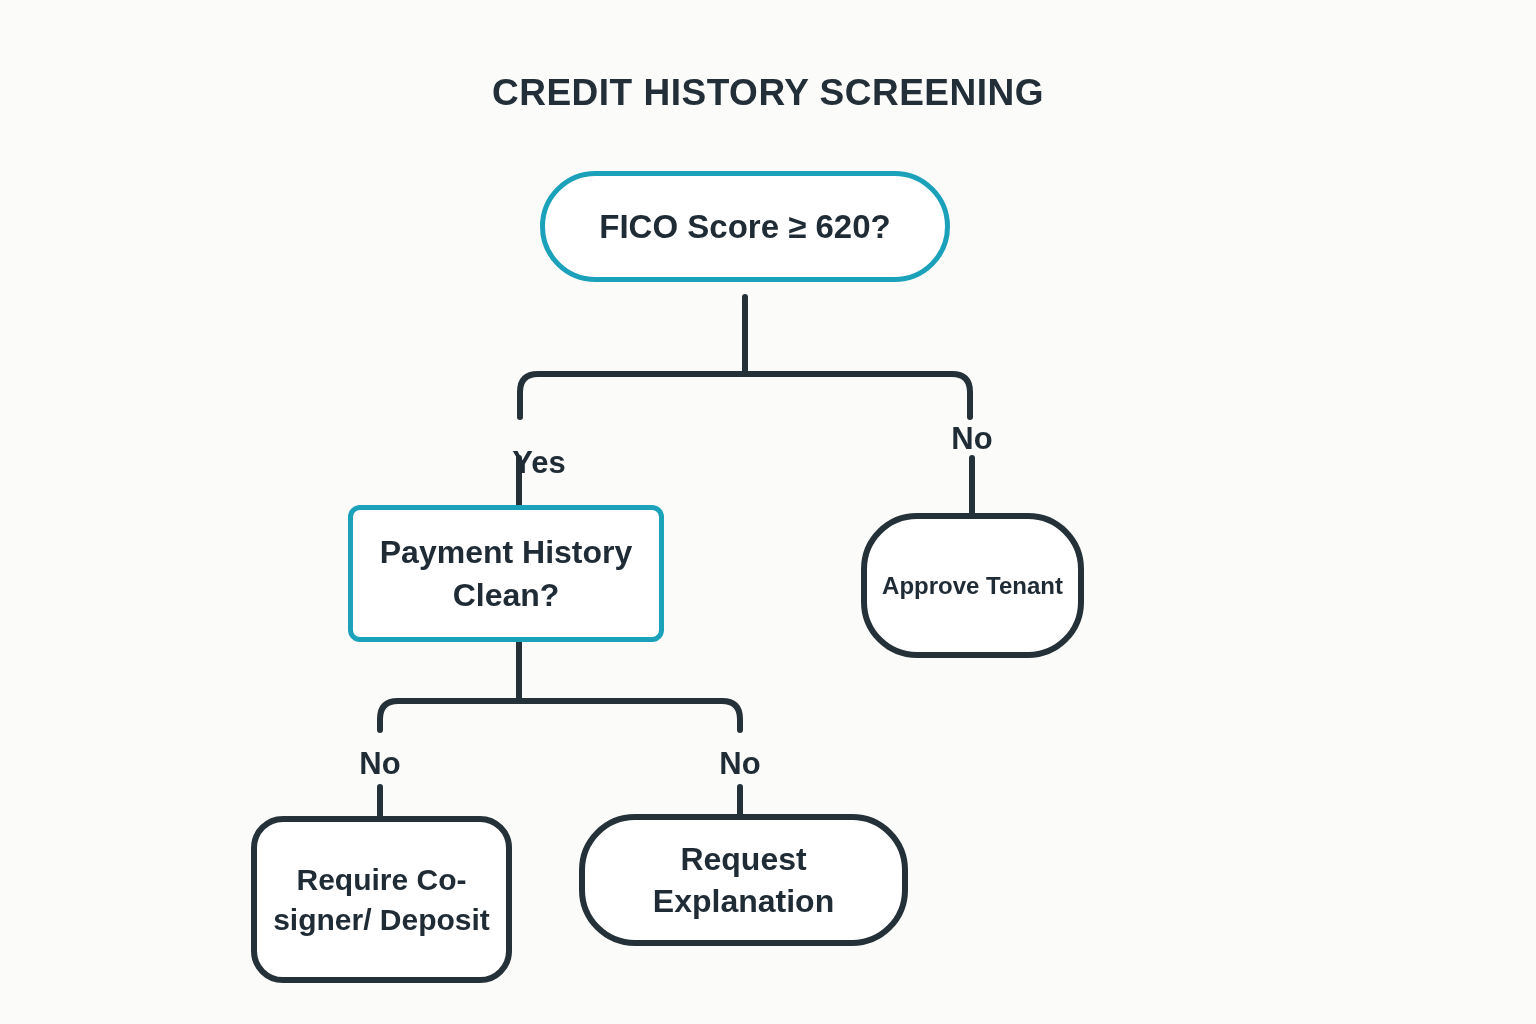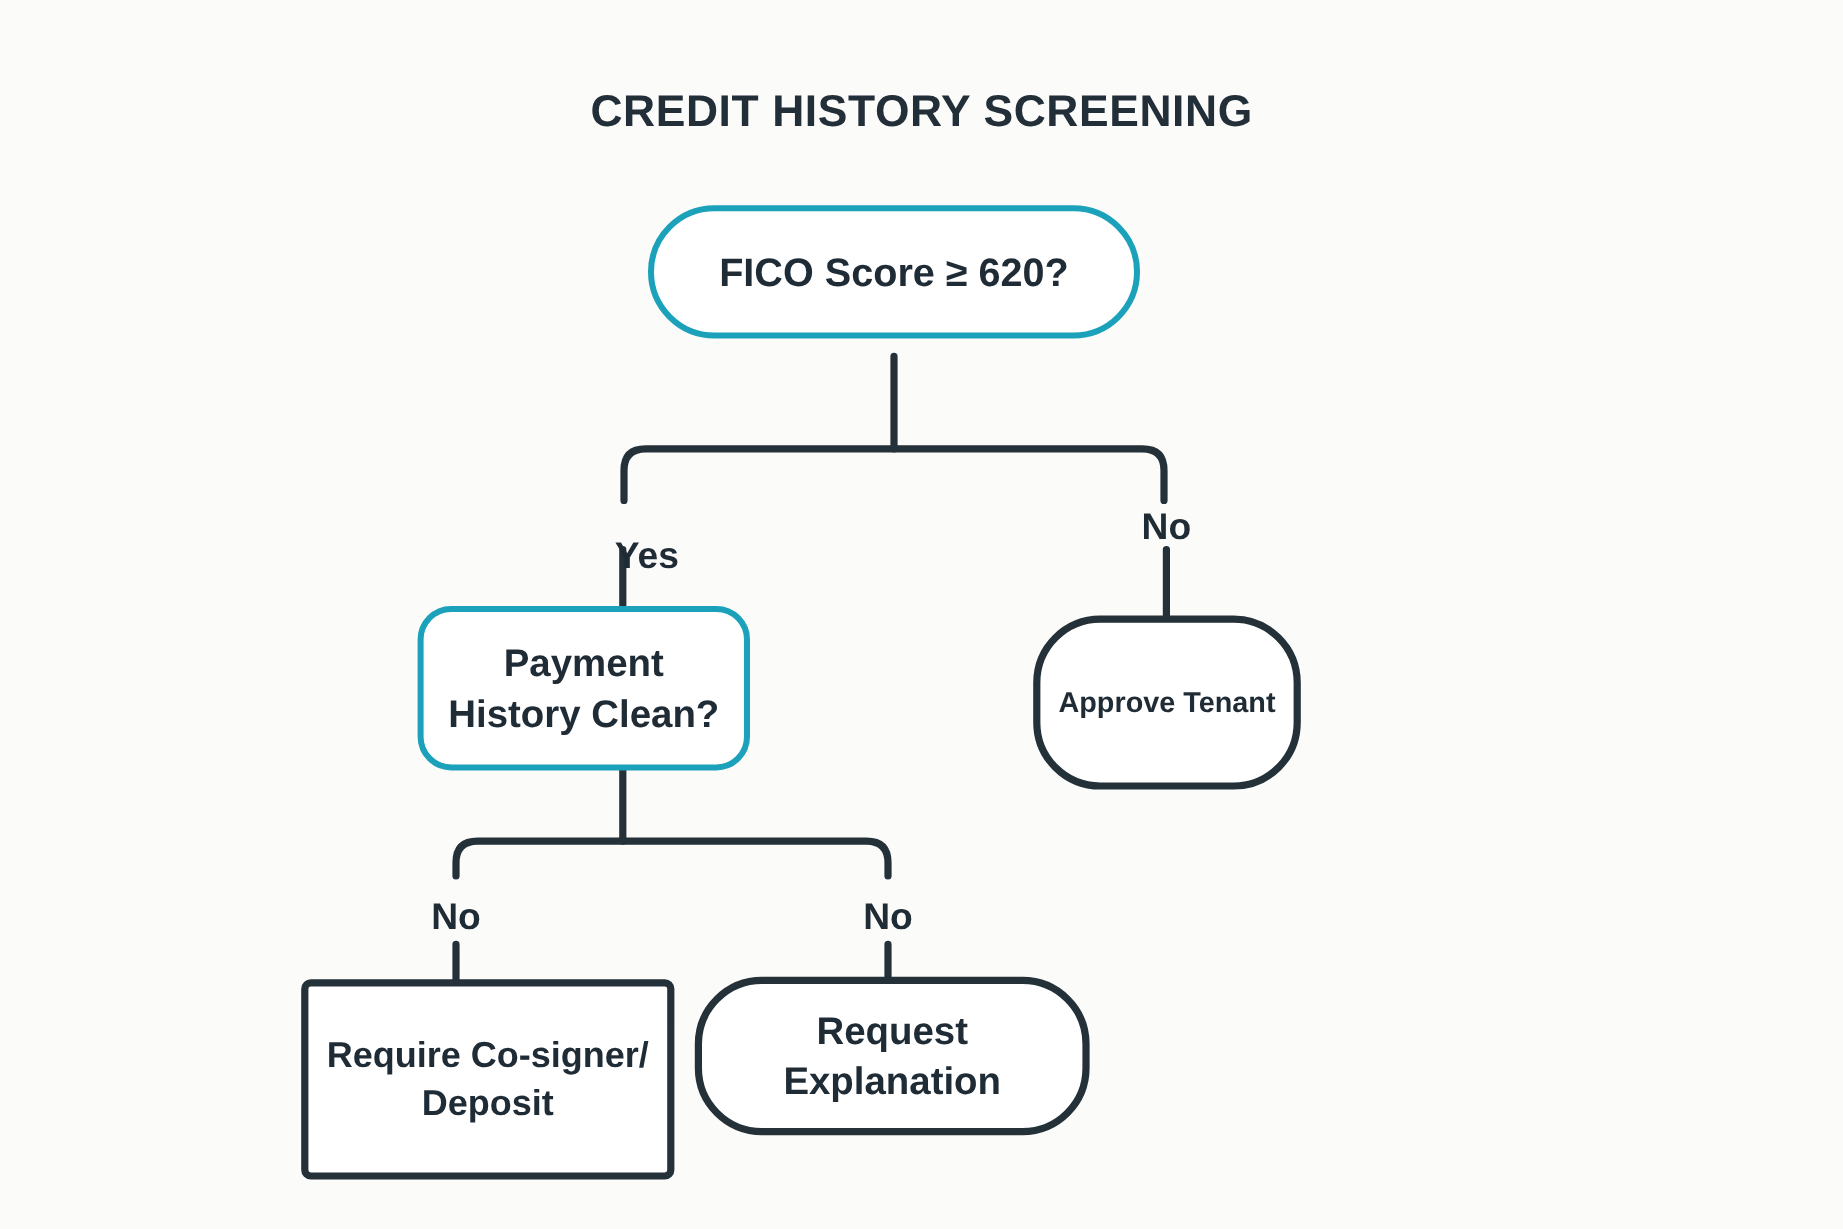--- a/index.html
+++ b/index.html
@@ -55,36 +55,36 @@
   }
   #node-fico, #node-payment { border-width: 5px; }
   #node-fico {
     left: 540px; top: 171px;
     width: 410px; height: 111px;
     border-radius: 56px;
     font-size: 33px;
   }
   #node-payment {
     left: 348px; top: 505px;
-    width: 277px; height: 137px;
-    border-radius: 28px;
+    width: 316px; height: 137px;
+    border-radius: 12px;
     font-size: 32px;
     padding: 0 20px;
   }
   #node-approve {
     left: 861px; top: 513px;
     width: 223px; height: 145px;
     border-radius: 56px;
     font-size: 24px;
     padding: 0 14px;
   }
   #node-require {
     left: 251px; top: 816px;
-    width: 311px; height: 167px;
-    border-radius: 8px;
+    width: 261px; height: 167px;
+    border-radius: 32px;
     font-size: 30px;
     padding: 0 12px;
   }
   #node-request {
     left: 579px; top: 814px;
     width: 329px; height: 132px;
     border-radius: 56px;
     font-size: 32px;
     padding: 0 14px;
   }

